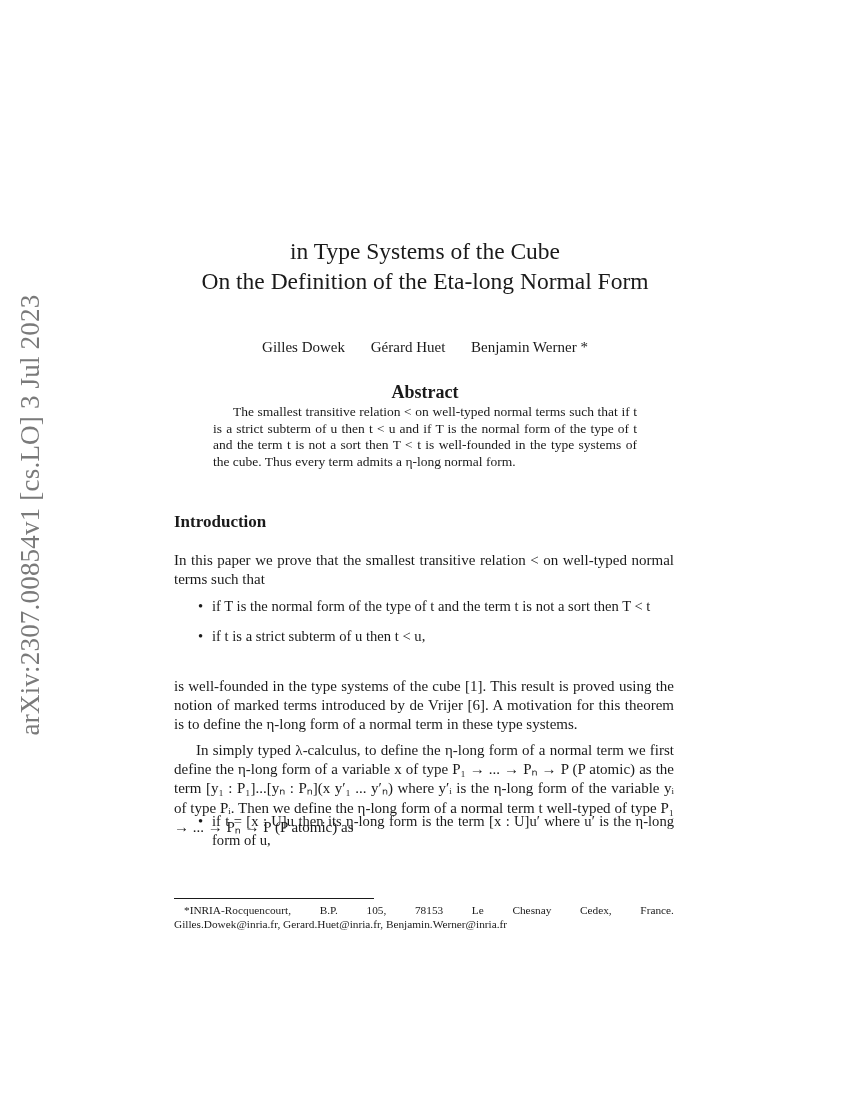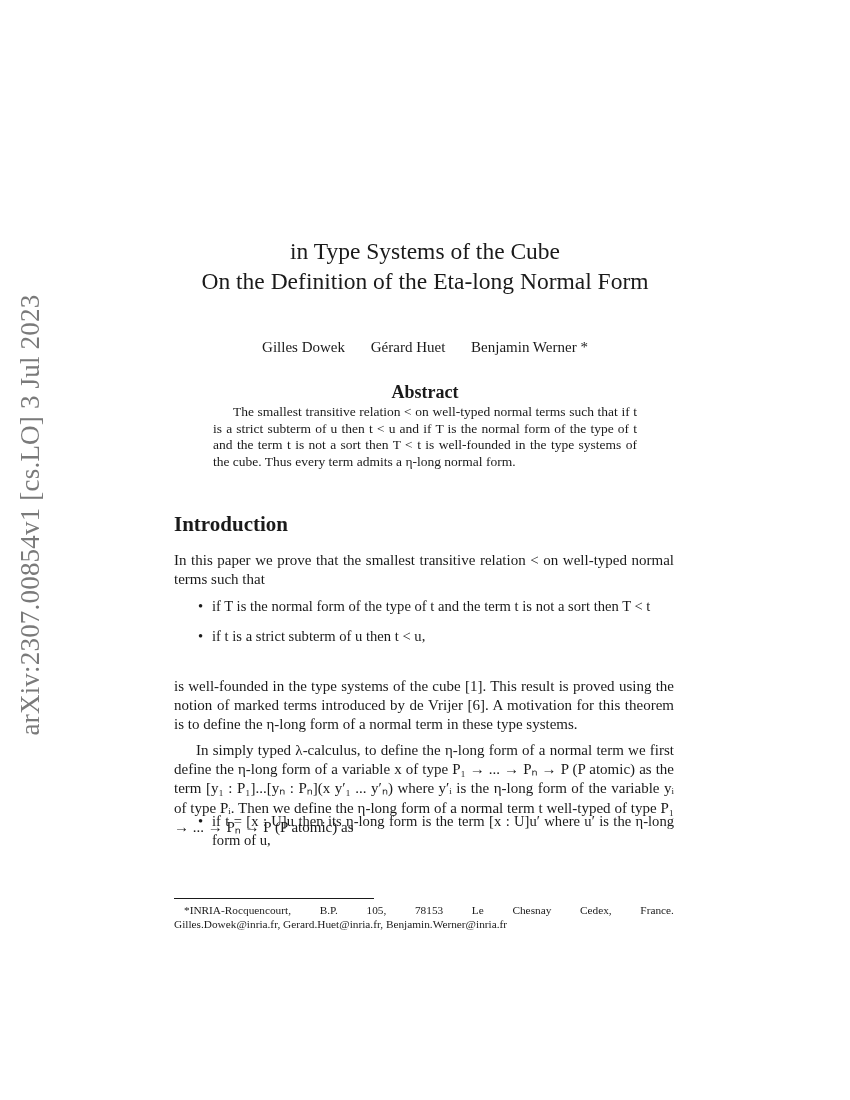--- a/index.html
+++ b/index.html
@@ -12,21 +12,21 @@
   .title { position: absolute; left: 150px; width: 550px; top: 236px; text-align: center;
     font-family: "Liberation Serif", serif; font-size: 23.5px; line-height: 30px; color: #1a1a1a; }
   .authors { position: absolute; left: 150px; width: 550px; top: 314px; text-align: center;
     font-family: "Liberation Serif", serif; font-size: 15px; margin-top: 25px; }
   .authors span { margin: 0 11px; }
   .abstract-heading { position: absolute; left: 150px; width: 550px; top: 382px; text-align: center;
     font-family: "Liberation Serif", serif; font-weight: bold; font-size: 18px; }
   .abstract-body { position: absolute; left: 213px; width: 424px; top: 404px;
     font-family: "Liberation Serif", serif; font-size: 13.5px; line-height: 16.5px; text-align: justify; text-indent: 20px; }
   .section-heading { position: absolute; left: 174px; top: 512px;
-    font-family: "Liberation Serif", serif; font-weight: bold; font-size: 21px; }
+    font-family: "Liberation Serif", serif; font-weight: bold; font-size: 17px; }
   .body-text { position: absolute; left: 174px; width: 500px;
     font-family: "Liberation Serif", serif; font-size: 15px; line-height: 19.2px; text-align: justify; }
   .p1 { top: 551px; }
   .bullets { position: absolute; left: 174px; width: 500px; top: 597px; margin: 0; padding: 0; list-style: none;
     font-family: "Liberation Serif", serif; font-size: 14.6px; line-height: 19.2px; }
   .bullets li { position: relative; padding-left: 38px; text-align: justify; margin-bottom: 11px; }
   .bullets li::before { content: "\2022"; position: absolute; left: 24px; top: 0; }
   .p2 { top: 677px; }
   .p3 { top: 741px; text-indent: 22px; }
   .bullets2 { top: 812px; }

